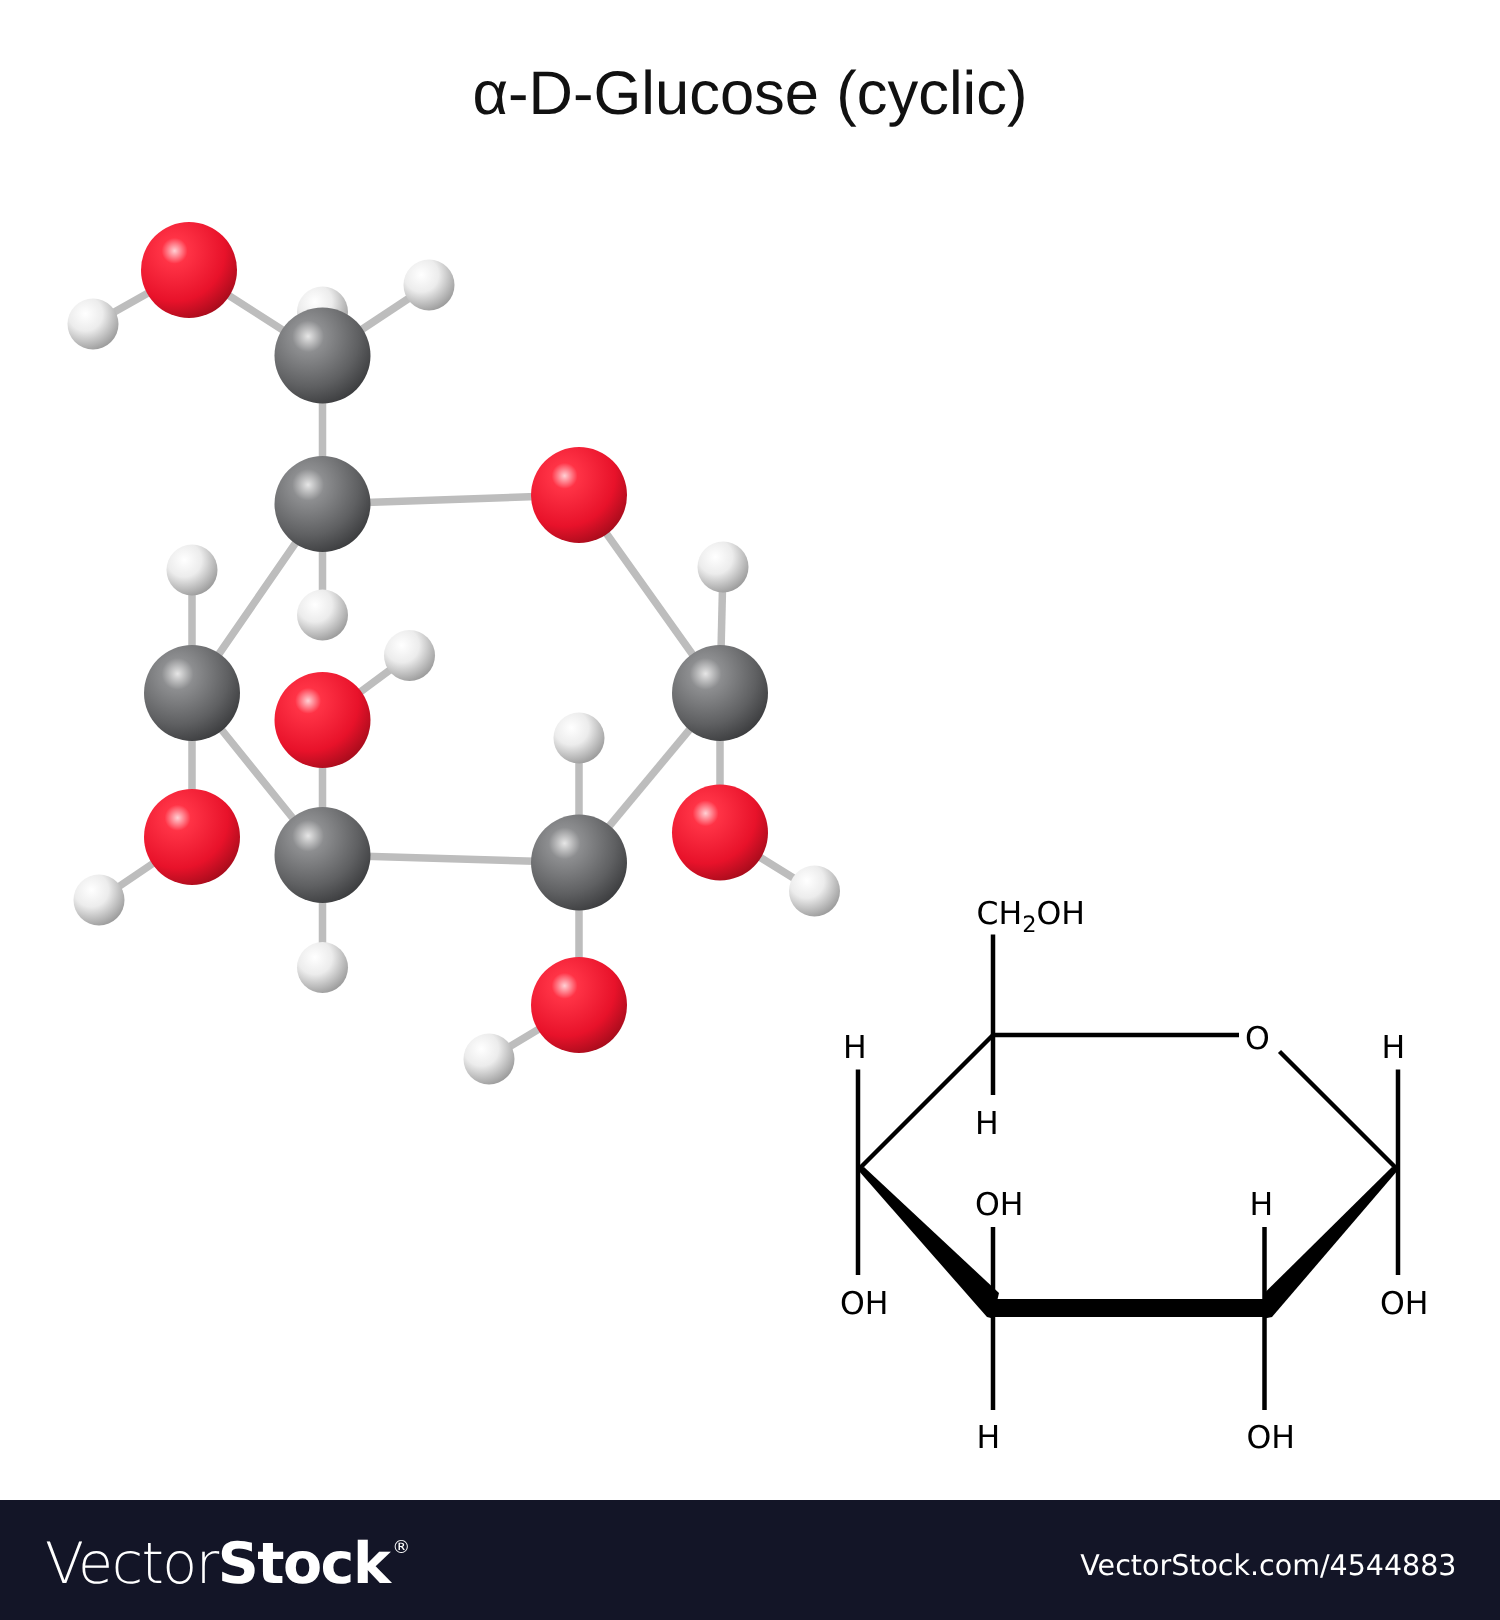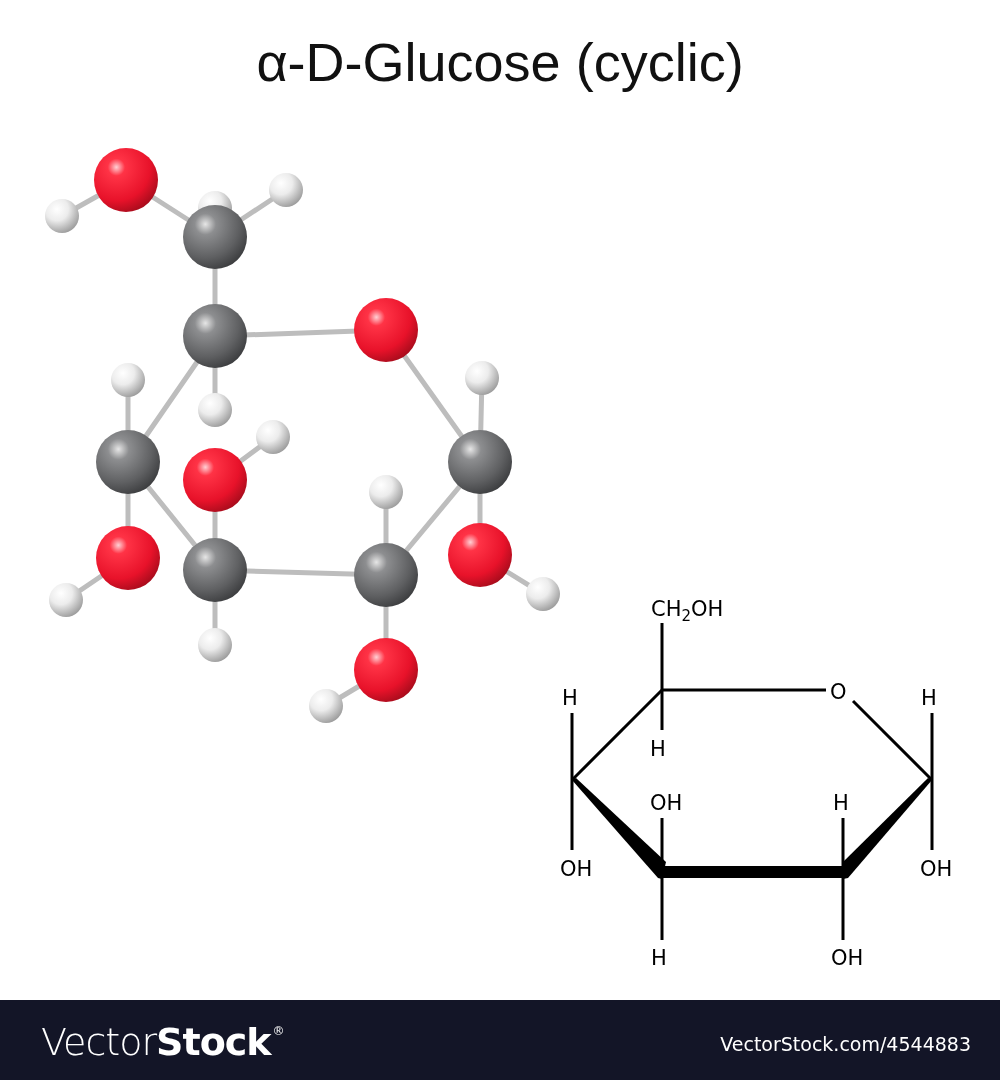--- a/index.html
+++ b/index.html
@@ -1,20 +1,20 @@
 <!DOCTYPE html>
 <html><head>
   <meta charset="utf-8">
   <style>
     html, body { margin:0; padding:0; background:#ffffff; }
     body { width:1000px; height:1080px; position:relative; overflow:hidden; font-family:"Liberation Sans", sans-serif; }
-    .title { position:absolute; left:0; top:22px; width:1000px; text-align:center; font-size:54px; color:#111111; letter-spacing:0px; line-height:80px; }
+    .title { position:absolute; left:0; top:22px; width:1000px; text-align:center; font-size:41px; color:#111111; letter-spacing:0px; line-height:80px; }
     .diagram { position:absolute; left:0; top:0; width:1000px; height:1000px; }
     .footer { position:absolute; left:0; top:1000px; width:1000px; height:80px; background:#131527; color:#ffffff; }
-    .brand { position:absolute; left:30px; top:20px; font-size:38px; letter-spacing:-1px; font-family:"DejaVu Sans", sans-serif;margin-left:11px; }
+    .brand { position:absolute; left:30px; top:20px; font-size:38px; letter-spacing:-1px; font-family:"DejaVu Sans", sans-serif; }
     .brand .light { font-weight:200; }
     .brand .bold { font-weight:bold; }
     .brand sup { font-size:12px; vertical-align:top; position:relative; top:4px; margin-left:2px; }
     .stockid { position:absolute; right:29px; top:33px; font-size:19px; font-family:"DejaVu Sans", sans-serif; }
     .lbl { font-family:"DejaVu Sans", sans-serif; font-size:21px; fill:#000000; }
   </style>
 </head>
 <body>
 
 <div class="title">α-D-Glucose (cyclic)</div>

